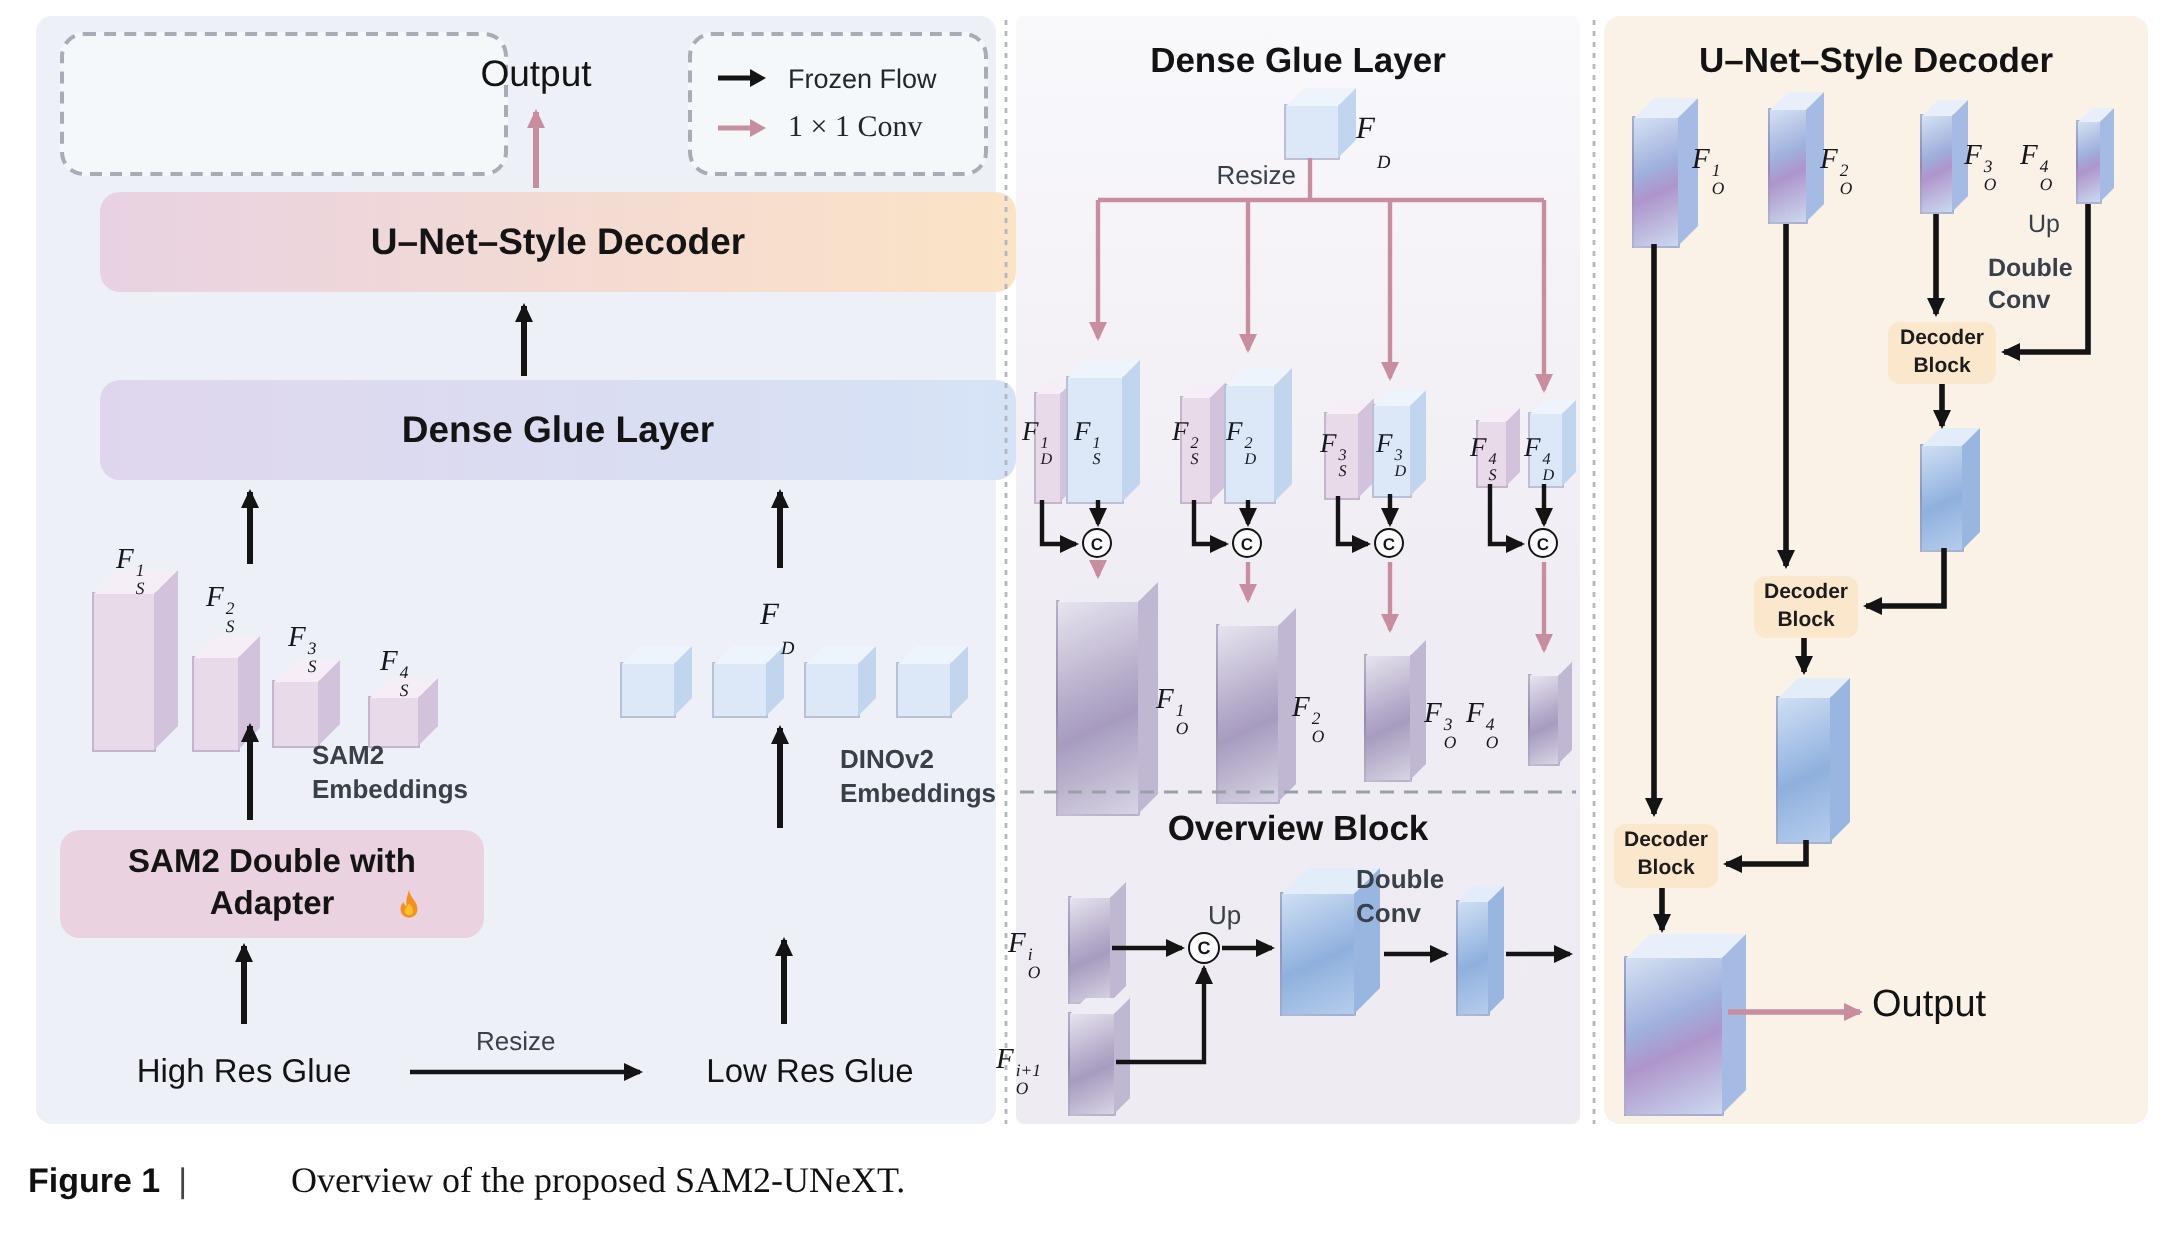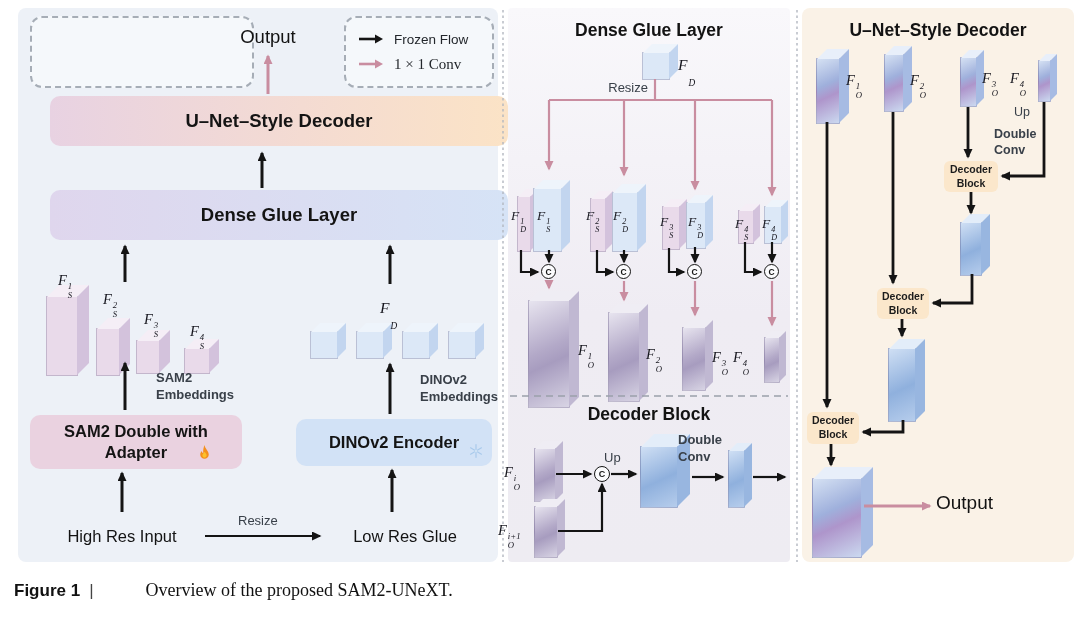--- a/index.html
+++ b/index.html
@@ -190,33 +190,22 @@
     </div>
 
   <div class="encbox" style="left:30px;top:415px;width:212px;height:54px;background:#ead2e0;">
     <span>SAM2 Double with</span>
     <span>Adapter</span>
     <svg class="icon" style="position:absolute;left:166px;top:29px;" width="17" height="19" viewBox="0 0 24 26">
         <path d="M12 1 C13 7 18 9 18 14.5 a6 6 0 0 1-12 0 c0-2.4 1.1-4 2.3-5.2 0 1.8 1 2.8 2 3.1 C9.7 8.6 10.6 5 12 1Z" fill="#f4901e"></path>
         <path d="M12 10.5 c1.8 2.2 3 3.4 3 5.4 a3 3 0 1 1-6 0 c0-2 1.7-3.2 3-5.4Z" fill="#fcc12c"></path>
       </svg>
   </div>
-  <div class="encbox" style="left:296px;top:419px;width:196px;height:47px;background:#d2e2f6;">
-    <span>DINOv2 Encoder</span>
-    <svg class="icon" style="position:absolute;left:172px;top:24px;opacity:.75;" width="16" height="16" viewBox="0 0 24 24">
-        <g stroke="#9cc2e8" stroke-width="1.8" stroke-linecap="round">
-          <line x1="12" y1="2.5" x2="12" y2="21.5"></line>
-          <line x1="3.8" y1="7.2" x2="20.2" y2="16.8"></line>
-          <line x1="3.8" y1="16.8" x2="20.2" y2="7.2"></line>
-          <circle cx="12" cy="12" r="2" fill="#cfe2f4" stroke="none"></circle>
-        </g>
-      </svg>
-  </div>
-
-  <div class="blbl" style="left:56px;top:527px;width:132px;">High Res Input</div>
+
+  <div class="blbl" style="left:56px;top:527px;width:132px;">High Res Glue</div>
   <div class="lbl" style="left:238px;top:513px;width:50px;">Resize</div>
   <div class="blbl" style="left:340px;top:527px;width:130px;">Low Res Glue</div>
 
   <div class="ptitle" style="left:508px;top:20px;width:282px;">Dense Glue Layer</div>
   <div class="slab sl-blue" style="left:642px;top:52px;width:26px;height:26px;--d:9px;"></div>
   <div class="math" style="left:678px;top:56px;font-size:15.5px;"><span>F</span><span class="ss">
         <span></span>
         <span>D</span>
       </span></div>
   <div class="lbl" style="left:588px;top:80px;width:60px;text-align:right;">Resize</div>
@@ -284,21 +273,21 @@
       </span></div>
   <div class="math" style="left:712px;top:349px;"><span>F</span><span class="ss">
         <span>3</span>
         <span>O</span>
       </span></div>
   <div class="math" style="left:733px;top:349px;"><span>F</span><span class="ss">
         <span>4</span>
         <span>O</span>
       </span></div>
 
-  <div class="ptitle" style="left:508px;top:404px;width:282px;">Decoder Block</div>
+  <div class="ptitle" style="left:508px;top:404px;width:282px;">Overview Block</div>
   <div class="math" style="left:504px;top:464px;"><span>F</span><span class="ss">
         <span>i</span>
         <span>O</span>
       </span></div>
   <div class="slab sl-purple" style="left:534px;top:448px;width:20px;height:52px;--d:8px;"></div>
   <div class="math" style="left:498px;top:522px;"><span>F</span><span class="ss">
         <span>i+1</span>
         <span>O</span>
       </span></div>
   <div class="slab sl-purple" style="left:534px;top:506px;width:22px;height:50px;--d:8px;"></div>

